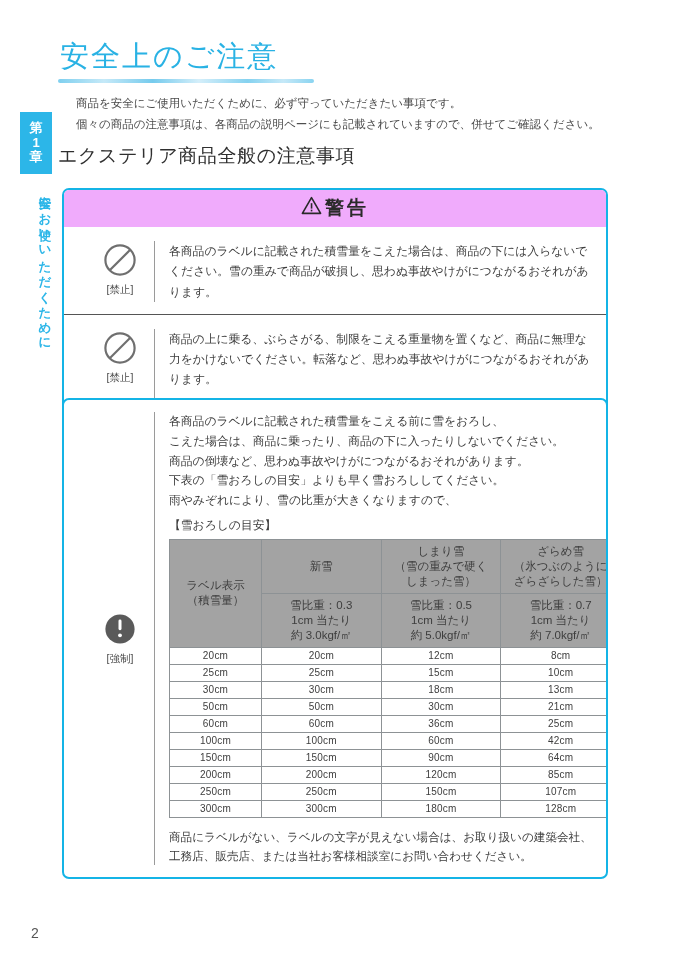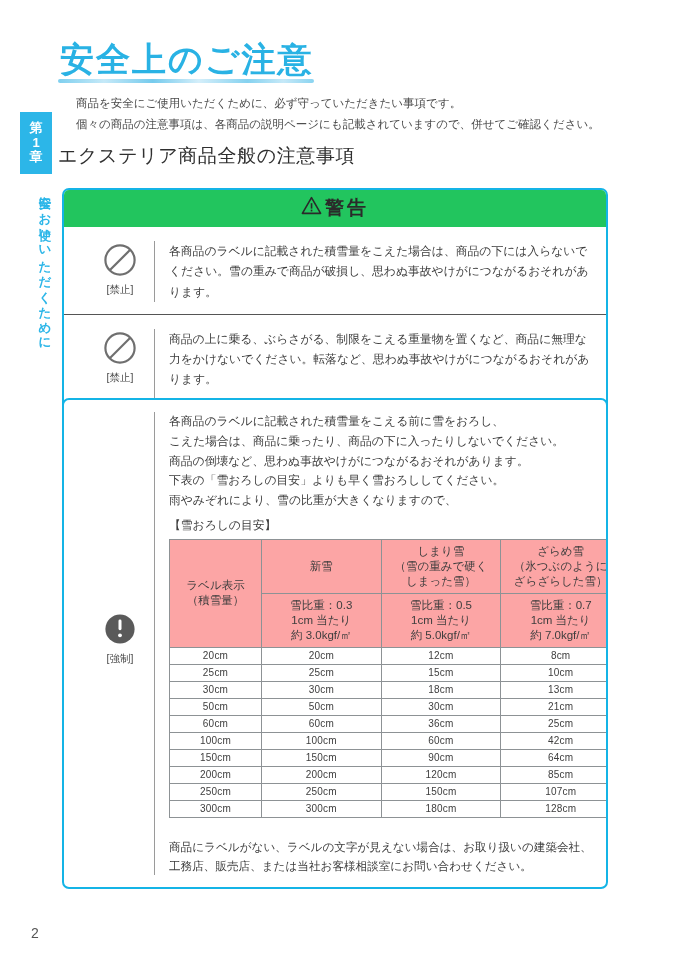--- a/index.html
+++ b/index.html
@@ -45,22 +45,22 @@
     letter-spacing: 1.2px;
     height: 180px;
     display: block;
     margin-left: 1px;
   }
 
   
   #page-title {
     position: absolute;
     left: 60px; top: 37px;
-    font-size: 34px;
-    font-weight: bold;
+    font-size: 29px;
+    font-weight: normal;
     color: #29b2e4;
     letter-spacing: 2px;
     white-space: nowrap;
   }
   #title-rule {
     position: absolute;
     left: 58px; top: 79px;
     width: 256px; height: 4px;
     background: linear-gradient(to right,
         rgba(120,205,238,0.95) 0%,
@@ -97,21 +97,21 @@
   .notice-box {
     position: absolute;
     left: 62px;
     width: 546px;
     border: 2px solid #14b4e6;
     border-radius: 7px;
     background: #ffffff;
     overflow: hidden;
   }
   .notice-header {
-    background: #22c55e;
+    background: #f0abfc;
     text-align: center;
     padding: 5px 0 6px;
     font-size: 19px;
     font-weight: bold;
     color: #2a2a2a;
     letter-spacing: 3px;
     display: flex;
     align-items: center;
     justify-content: center;
     gap: 3px;
@@ -184,42 +184,42 @@
     width: 452px;
     table-layout: fixed;
   }
   table.snow-table td, table.snow-table th {
     border: 1px solid #8d9295;
     text-align: center;
     font-weight: normal;
     color: #3d3d3d;
   }
   table.snow-table th {
-    background: #fca5a5;
+    background: #a3a3a3;
     font-size: 11.5px;
     line-height: 1.3;
     padding: 4px 2px;
   }
   th.col-label { width: 92px; }
   th.sub-density {
     background: #cde8f5;
     font-size: 11.3px;
     line-height: 1.32;
     padding: 4px 2px 5px;
   }
   table.snow-table td.data {
     font-size: 10px;
     padding: 2.5px 2px;
     letter-spacing: 0.2px;
   }
   #table-footnote {
     font-size: 11.6px;
     line-height: 1.65;
     color: #3d3d3d;
-    margin-top: 19px;
+    margin-top: 9px;
     width: 452px;
   }
 
   
   #page-number {
     position: absolute;
     left: 31px; top: 925px;
     font-size: 14px;
     color: #555555;
   }

